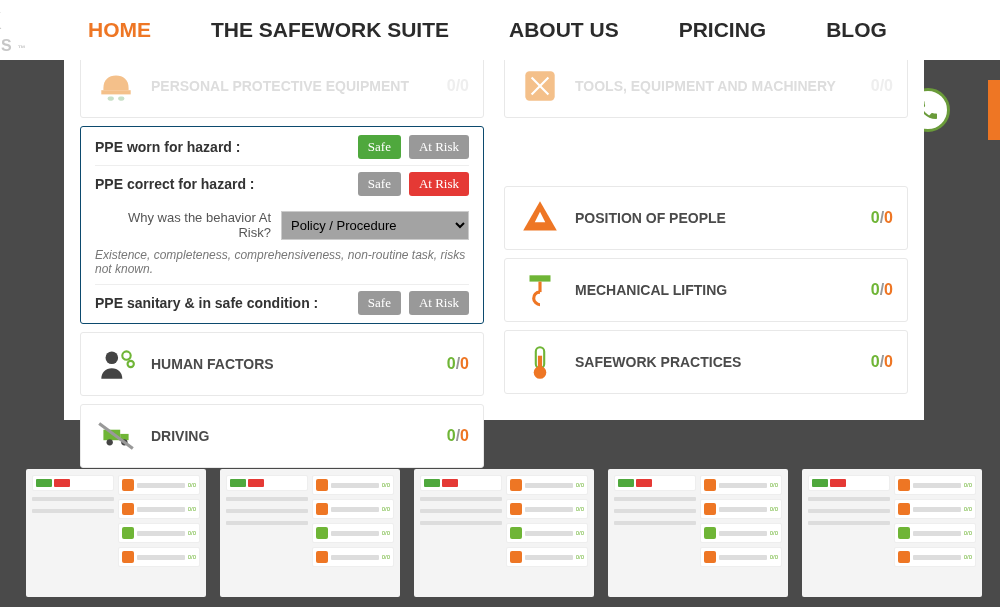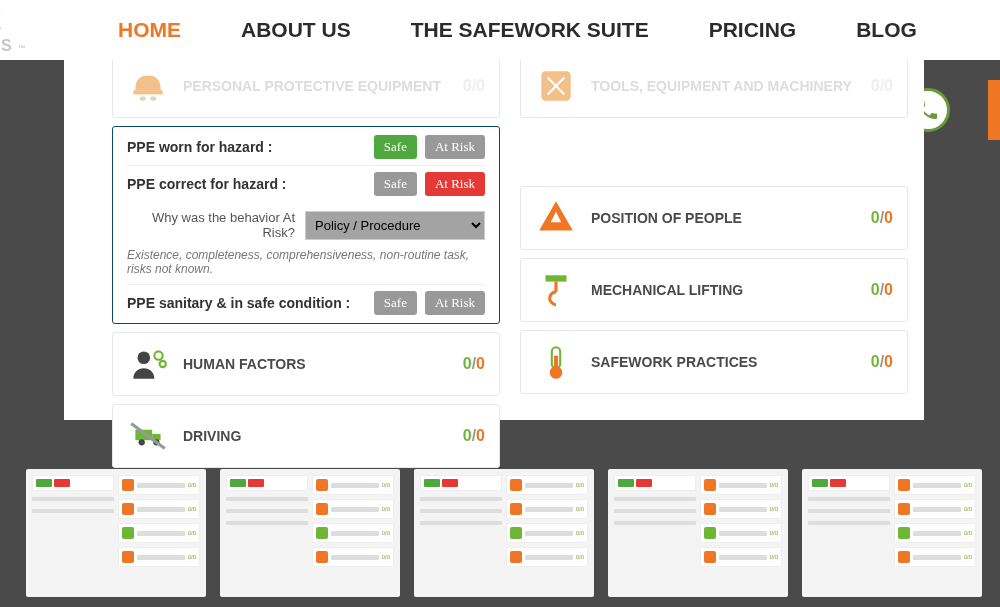--- a/index.html
+++ b/index.html
@@ -2,33 +2,33 @@
 <html><head>
 <meta charset="utf-8">
 <style>
   * { box-sizing: border-box; margin: 0; padding: 0; }
   body { font-family: Arial, Helvetica, sans-serif; background: #4a4a4a; width: 1000px; height: 607px; overflow: hidden; }
   
   .topbar { position: absolute; top: 0; left: 0; right: 0; height: 60px; background: #fff; display: flex; align-items: center; z-index: 100; }
   .logo { position: absolute; left: -35px; top: 10px; font-weight: 900; font-size: 24px; color: #c7c7c7; line-height: 0.9; letter-spacing: 2px; }
   .logo .l2 { font-size: 16px; letter-spacing: 6px; }
   .logo .tm { font-size: 8px; }
-  .nav { display: flex; gap: 60px; margin-left: 118px; }
+  .nav { display: flex; gap: 60px; margin-left: 88px; }
   .nav-item { font-weight: 700; font-size: 21px; color: #2b2b2b; cursor: pointer; white-space: nowrap; }
   .nav-item.active { color: #ee7624; }
   
   .phone-badge { position: absolute; right: 50px; top: 88px; width: 44px; height: 44px; border: 3px solid #6a9b3a; border-radius: 50%; display: flex; align-items: center; justify-content: center; background: #fff; }
   .phone-badge svg { width: 24px; height: 24px; }
   .orange-strip { position: absolute; right: 0; top: 80px; width: 12px; height: 60px; background: #ee7624; }
   
   .main-panel { position: absolute; top: 0; left: 64px; width: 860px; height: 420px; background: #fff; padding: 24px 16px 16px 16px; }
   
   .obs-tag { position: absolute; top: 24px; left: 12px; background: #fff; border: 1px solid #eee; color: #ddd; font-size: 12px; padding: 6px 14px; border-radius: 2px; }
   
-  .columns { display: flex; gap: 20px; margin-top: 30px; margin-left: 32px; }
+  .columns { display: flex; gap: 20px; margin-top: 30px; }
   .col { flex: 1; display: flex; flex-direction: column; gap: 8px; }
   
   .card { border: 1px solid #e8e8e8; border-radius: 3px; background: #fff; padding: 10px 14px; display: flex; align-items: center; gap: 14px; }
   .card .icon { width: 42px; height: 42px; flex-shrink: 0; display: flex; align-items: center; justify-content: center; }
   .card .title { flex: 1; font-size: 14px; font-weight: 700; color: #4a4a4a; }
   .card.faded .title { color: #ddd; }
   .card .ratio { font-size: 16px; font-weight: 700; }
   .ratio .safe-n { color: #6fb536; }
   .ratio .slash { color: #999; }
   .ratio .risk-n { color: #ee7624; }
@@ -64,22 +64,22 @@
 </head>
 <body>
 
 <div class="topbar">
   <div class="logo">
     <div>RK</div>
     <div><span class="l2">ONS</span><span class="tm">™</span></div>
   </div>
   <div class="nav">
     <div class="nav-item active">HOME</div>
+    <div class="nav-item">THE SAFEWORK SUITE</div>
     <div class="nav-item">ABOUT US</div>
-    <div class="nav-item">THE SAFEWORK SUITE</div>
     <div class="nav-item">PRICING</div>
     <div class="nav-item">BLOG</div>
   </div>
 </div>
 
 <div class="phone-badge">
   <svg viewBox="0 0 24 24">
       <path fill="#6a9b3a" d="M6.6 10.8c1.4 2.8 3.8 5.1 6.6 6.6l2.2-2.2c.3-.3.7-.4 1-.2 1.1.4 2.4.6 3.6.6.6 0 1 .4 1 1V20c0 .6-.4 1-1 1C10.6 21 3 13.4 3 4c0-.6.4-1 1-1h3.5c.6 0 1 .4 1 1 0 1.2.2 2.5.6 3.6.1.3 0 .8-.3 1l-2.2 2.2z"></path>
     </svg>
 </div>

